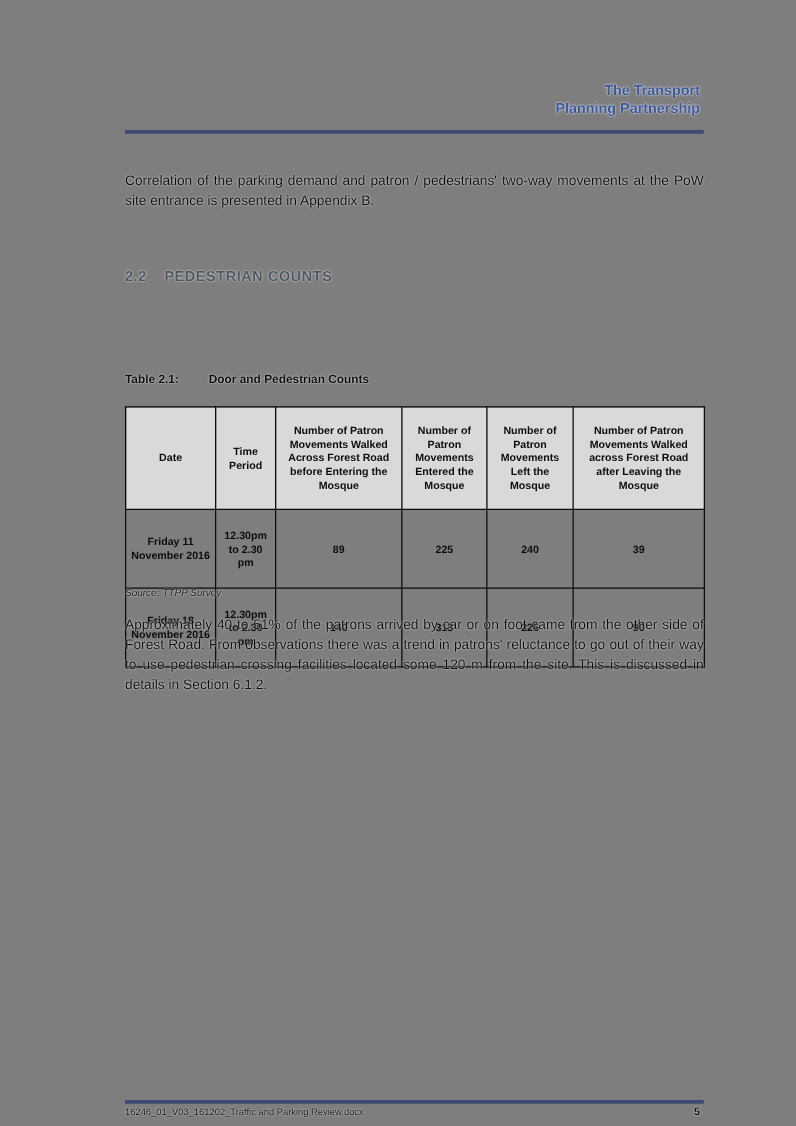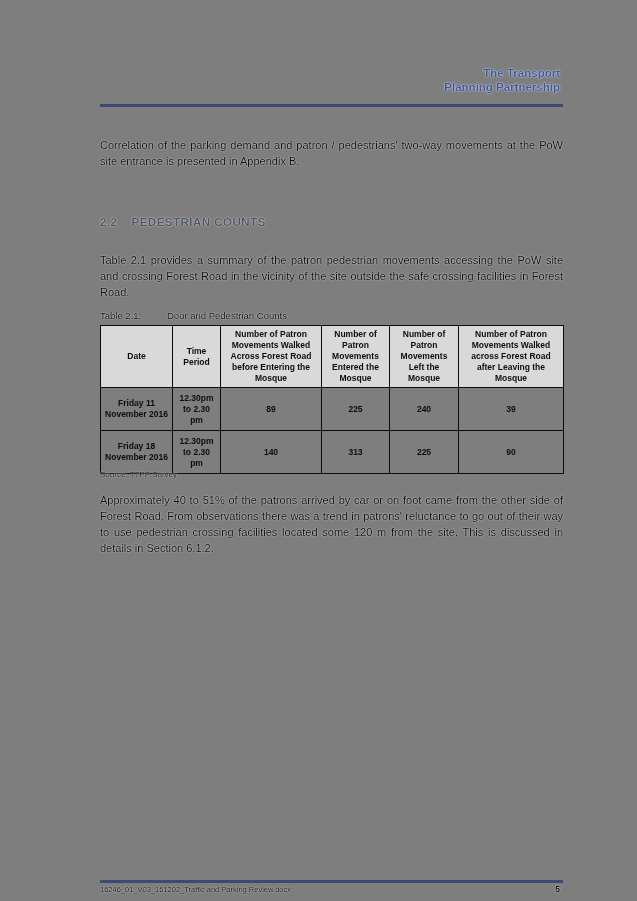--- a/index.html
+++ b/index.html
@@ -42,56 +42,56 @@
 
   .section-heading{
     position:absolute;left:100px;top:183px;
     font-size:11.5px;font-weight:bold;
     letter-spacing:.5px;
     color:#4d5462;
   }
   .section-heading .num{margin-right:14px;text-align:center;}
 
   .table-caption{
-    position:absolute;left:100px;top:277px;
-    font-size:9.5px;font-weight:normal;color:#0d0d0d;
+    position:absolute;left:100px;top:265px;
+    font-size:9.5px;font-weight:bold;color:#0d0d0d;
   }
   .table-caption .lbl{display:inline-block;width:67px;}
 
   
   table.counts{
     position:absolute;left:100px;top:292px;
     width:463px;
     border-collapse:collapse;
     table-layout:fixed;
   }
   table.counts th, table.counts td{
     border:1.5px solid #0b0b0b;
     font-size:8.5px;line-height:11px;
     font-weight:bold;
     text-align:center;vertical-align:middle;
-    padding:2px 3px;
+    padding:12px 3px;
     color:#0d0d0d;
     word-wrap:break-word;
   }
   table.counts th{
     background:#d9d9d9;
     height:57px;
   }
   table.counts td{height:38px;background:transparent;}
   table.counts col.c1{width:72px;}
   table.counts col.c2{width:48px;}
   table.counts col.c3{width:101px;}
   table.counts col.c4{width:68px;}
   table.counts col.c5{width:69px;}
   table.counts col.c6{width:105px;}
 
   .source-note{
     position:absolute;left:100px;top:437px;
-    font-size:8px;color:#111;
+    font-size:8px;font-style:italic;color:#111;
   }
 
   
   .footer-file{
     position:absolute;left:100px;top:852px;
     font-size:7.5px;color:#0d0d0d;
   }
   .footer-page{
     position:absolute;right:77px;top:851px;
     font-size:8.5px;font-weight:bold;color:#0d0d0d;
@@ -108,21 +108,20 @@
   </div>
 
   <div class="rule top"></div>
 
   <div class="para halo" id="para1">Correlation of the parking demand and patron / pedestrians' two-way movements at the PoW site entrance is presented in Appendix B.</div>
 
   <div class="section-heading halo">
     <span class="num">2.2</span><span>PEDESTRIAN COUNTS</span>
   </div>
 
-  <div class="para halo" id="para2">Table 2.1 provides a summary of the patron pedestrian movements accessing the PoW site and crossing Forest Road in the vicinity of the site outside the safe crossing facilities in Forest Road.</div>
 
   <div class="table-caption halo">
     <span class="lbl">Table 2.1:</span><span>Door and Pedestrian Counts</span>
   </div>
 
   <table class="counts">
     <colgroup>
       <col class="c1">
         <col class="c2">
         <col class="c3">

